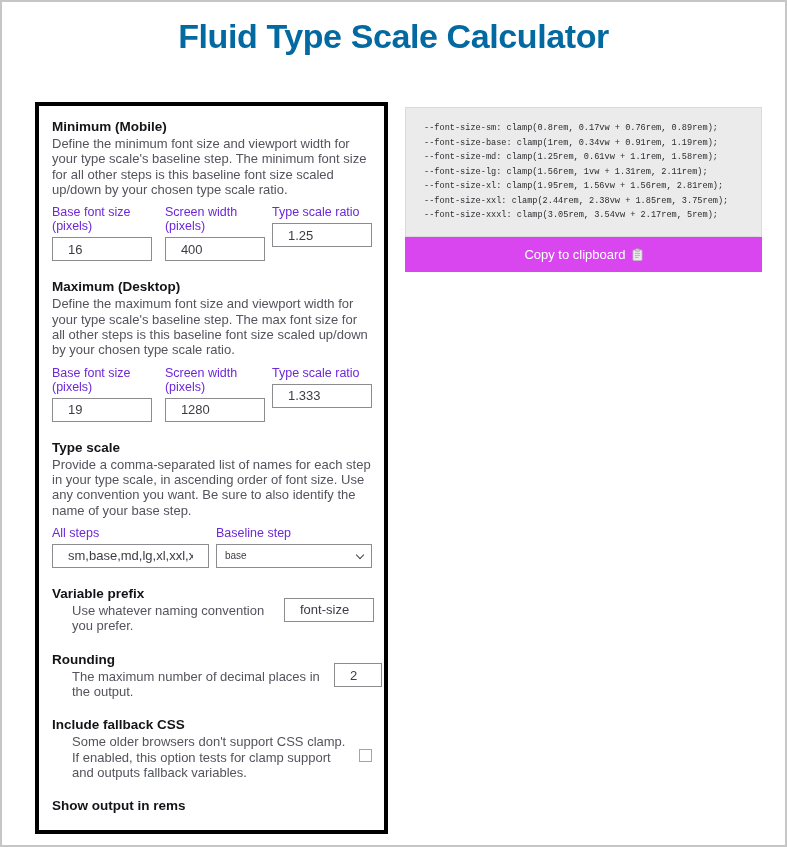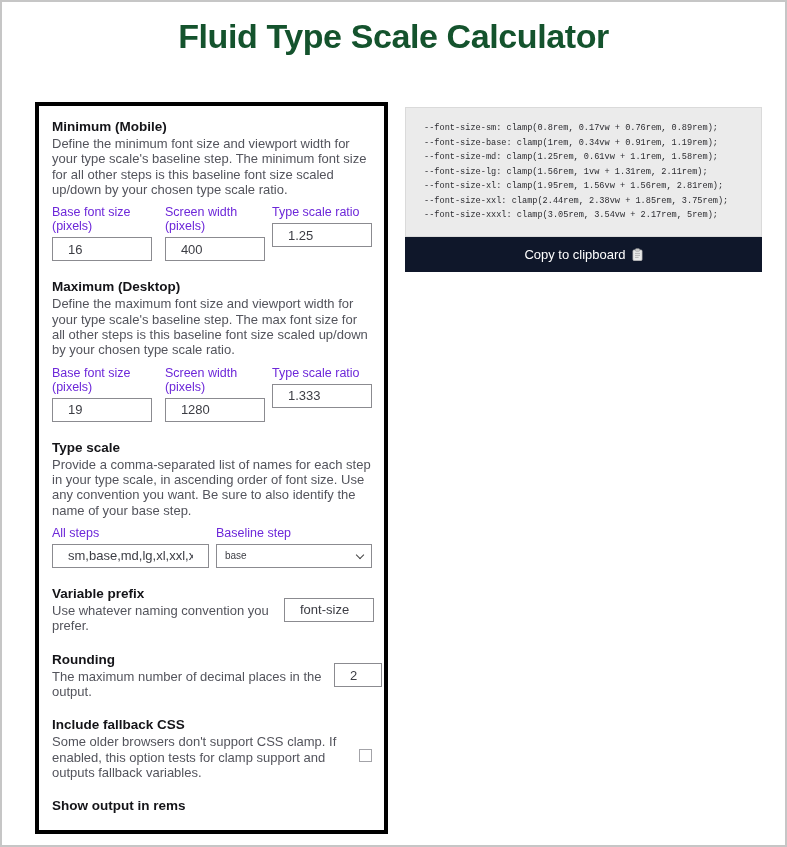--- a/index.html
+++ b/index.html
@@ -13,21 +13,21 @@
     color: #17171a;
   }
 
   
   header { text-align: center; padding-top: 15px; }
   h1 {
     margin: 0 0 11px;
     font-size: 34px;
     font-weight: 800;
     letter-spacing: -0.4px;
-    color: #14532d;
+    color: #0369a1;
   }
   .subtitle {
     margin: 0;
     font-size: 16.5px;
     line-height: 1.28;
     color: #3c3d44;
   }
   .subtitle span { display: block; }
 
   
@@ -95,21 +95,21 @@
     border-right: 1.6px solid #444;
     border-bottom: 1.6px solid #444;
     transform: rotate(45deg);
     pointer-events: none;
   }
 
   
   .inline-row { display: flex; align-items: center; }
   .inline-row .text { flex: 0 0 auto; }
   .inline-row .control { margin-left: auto; }
-  .inline-row .desc { margin-bottom: 0; }
+  .inline-row .desc { margin-bottom: 0; margin-left: 20px; }
   .w-prefix  .text { width: 232px; }
   .w-round   .text { width: 282px; }
   .w-check   .text { width: 298px; }
   .input-prefix { width: 90px !important; }
   .input-small  { width: 48px !important; }
   .w-check .control { margin-top: 17px; }
 
   .checkbox {
     position: relative;
     display: inline-block;
@@ -134,21 +134,21 @@
     line-height: 14.5px;
     color: #2b2b30;
     white-space: pre;
   }
   .copy-btn {
     display: flex;
     align-items: center;
     justify-content: center;
     gap: 6px;
     width: 357px; height: 35px;
-    background: #0f172a;
+    background: #d946ef;
     color: #fff;
     border: none;
     font-family: "Liberation Sans", sans-serif;
     font-size: 13px;
     cursor: pointer;
   }
   .clip-icon { display: inline-block; line-height: 0; }
 </style>
 </head>
 <body>

